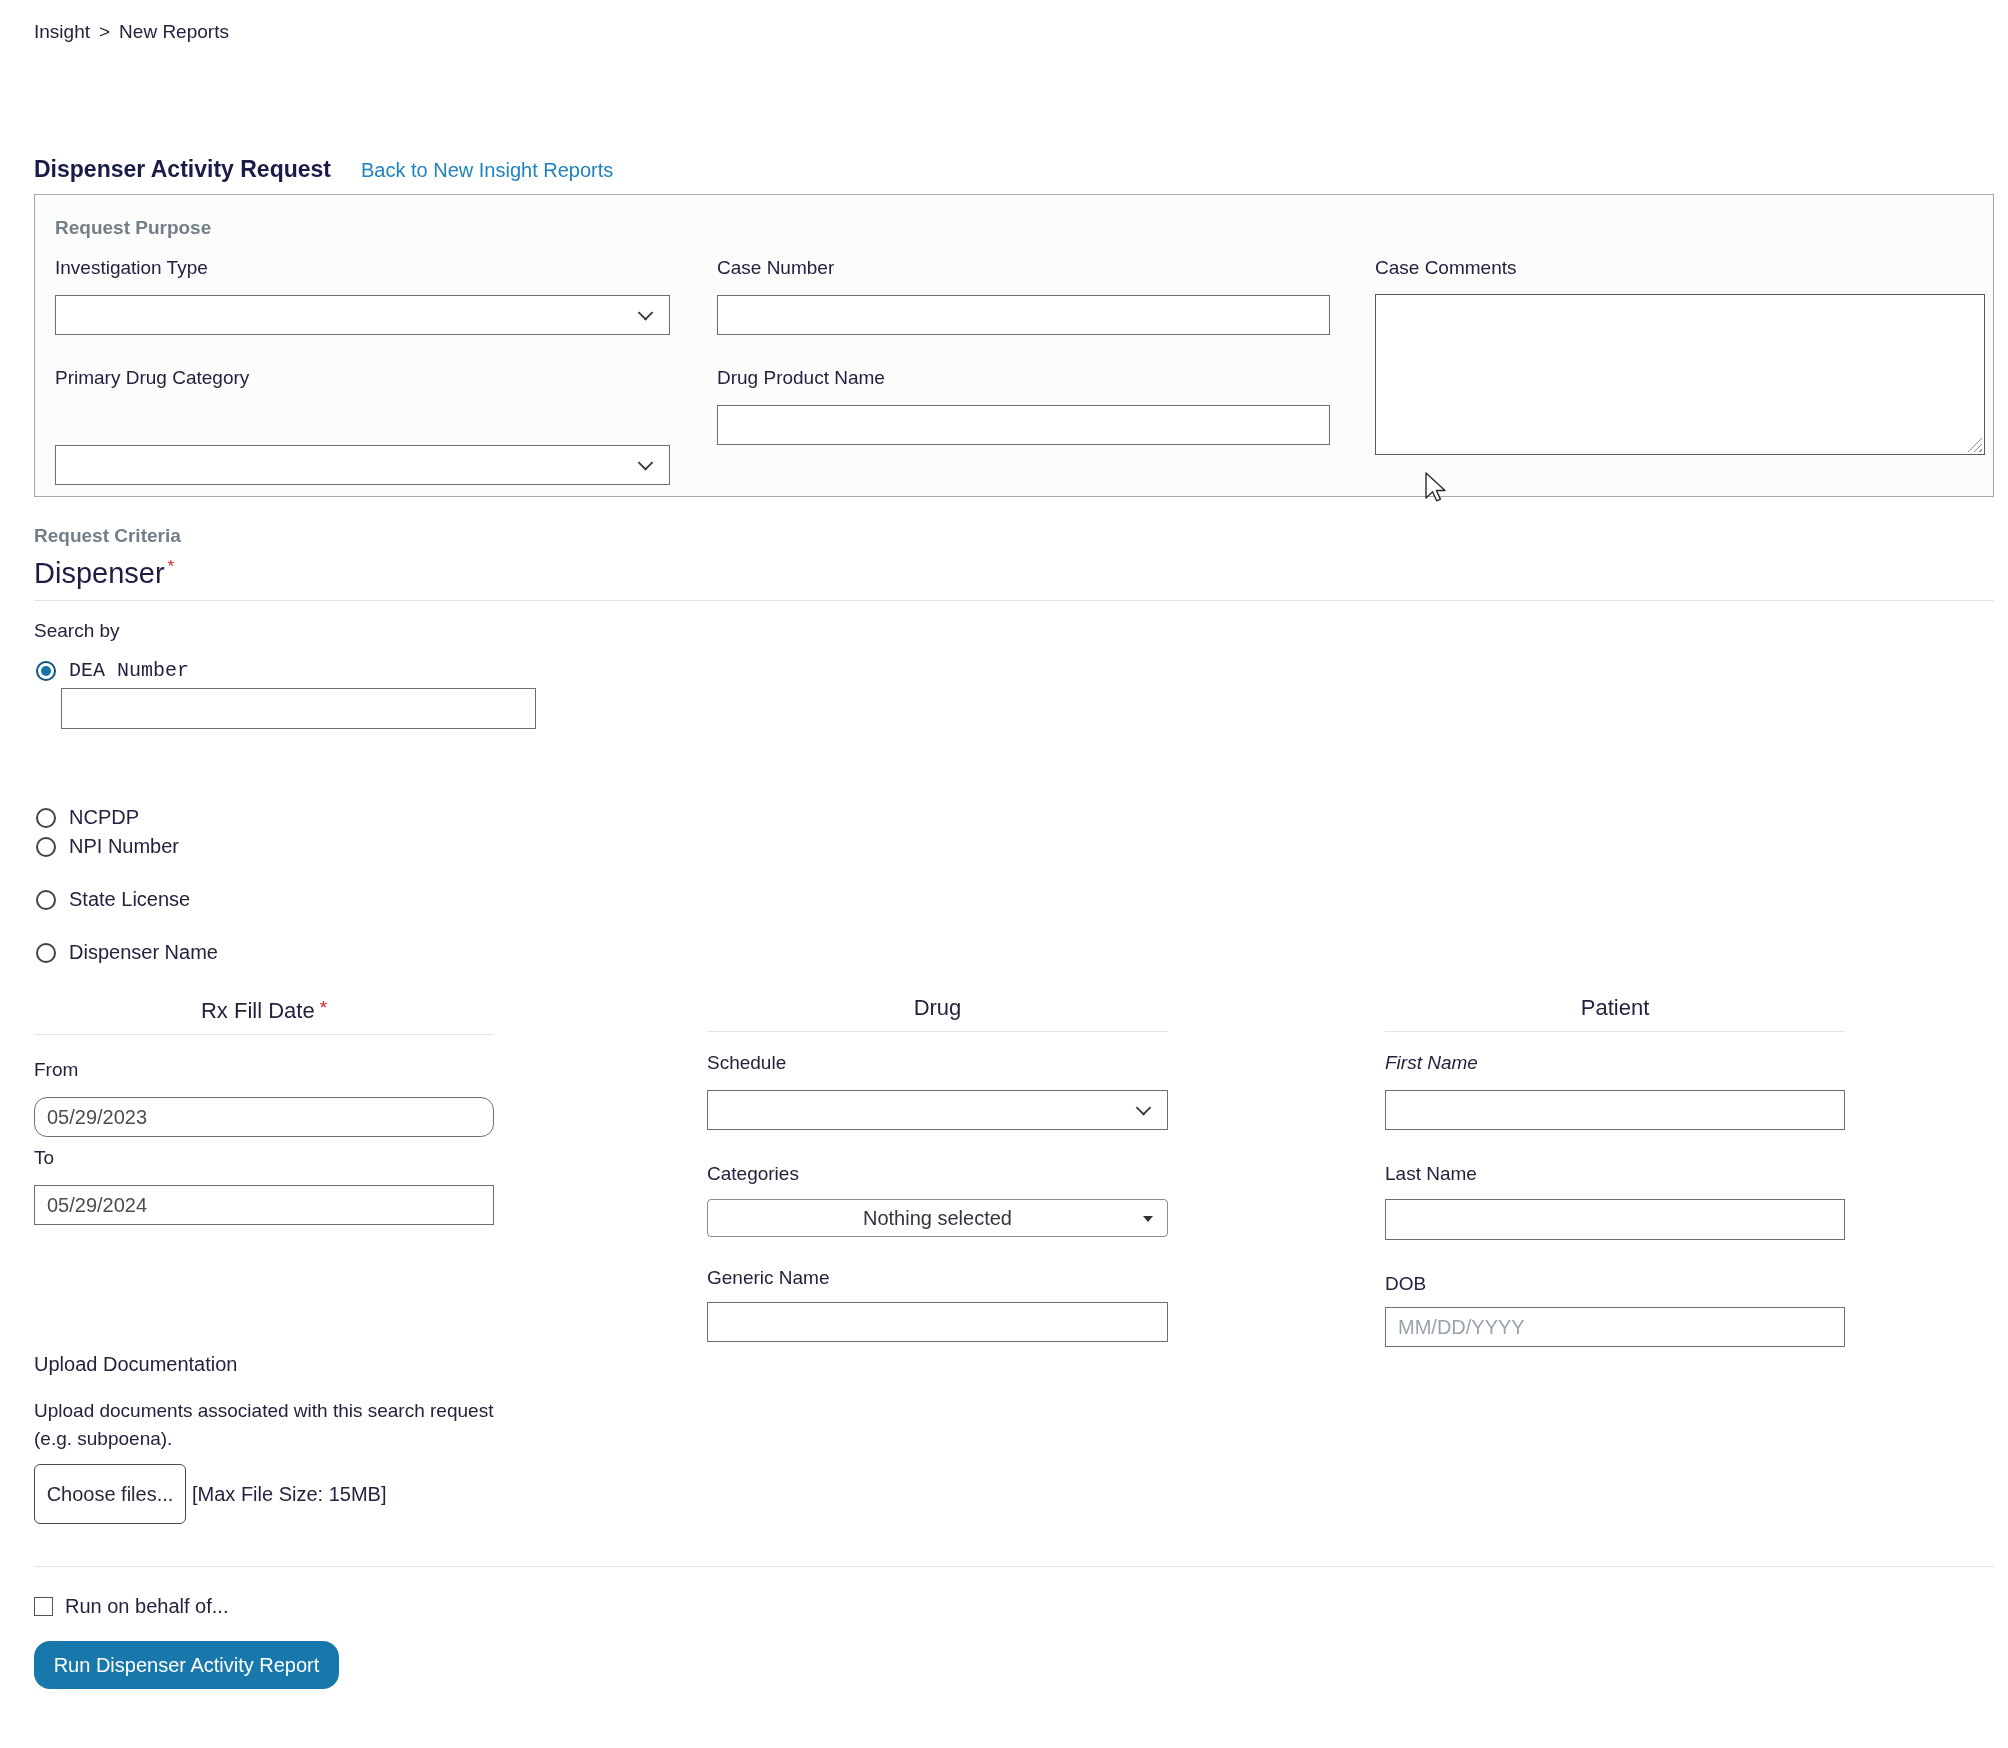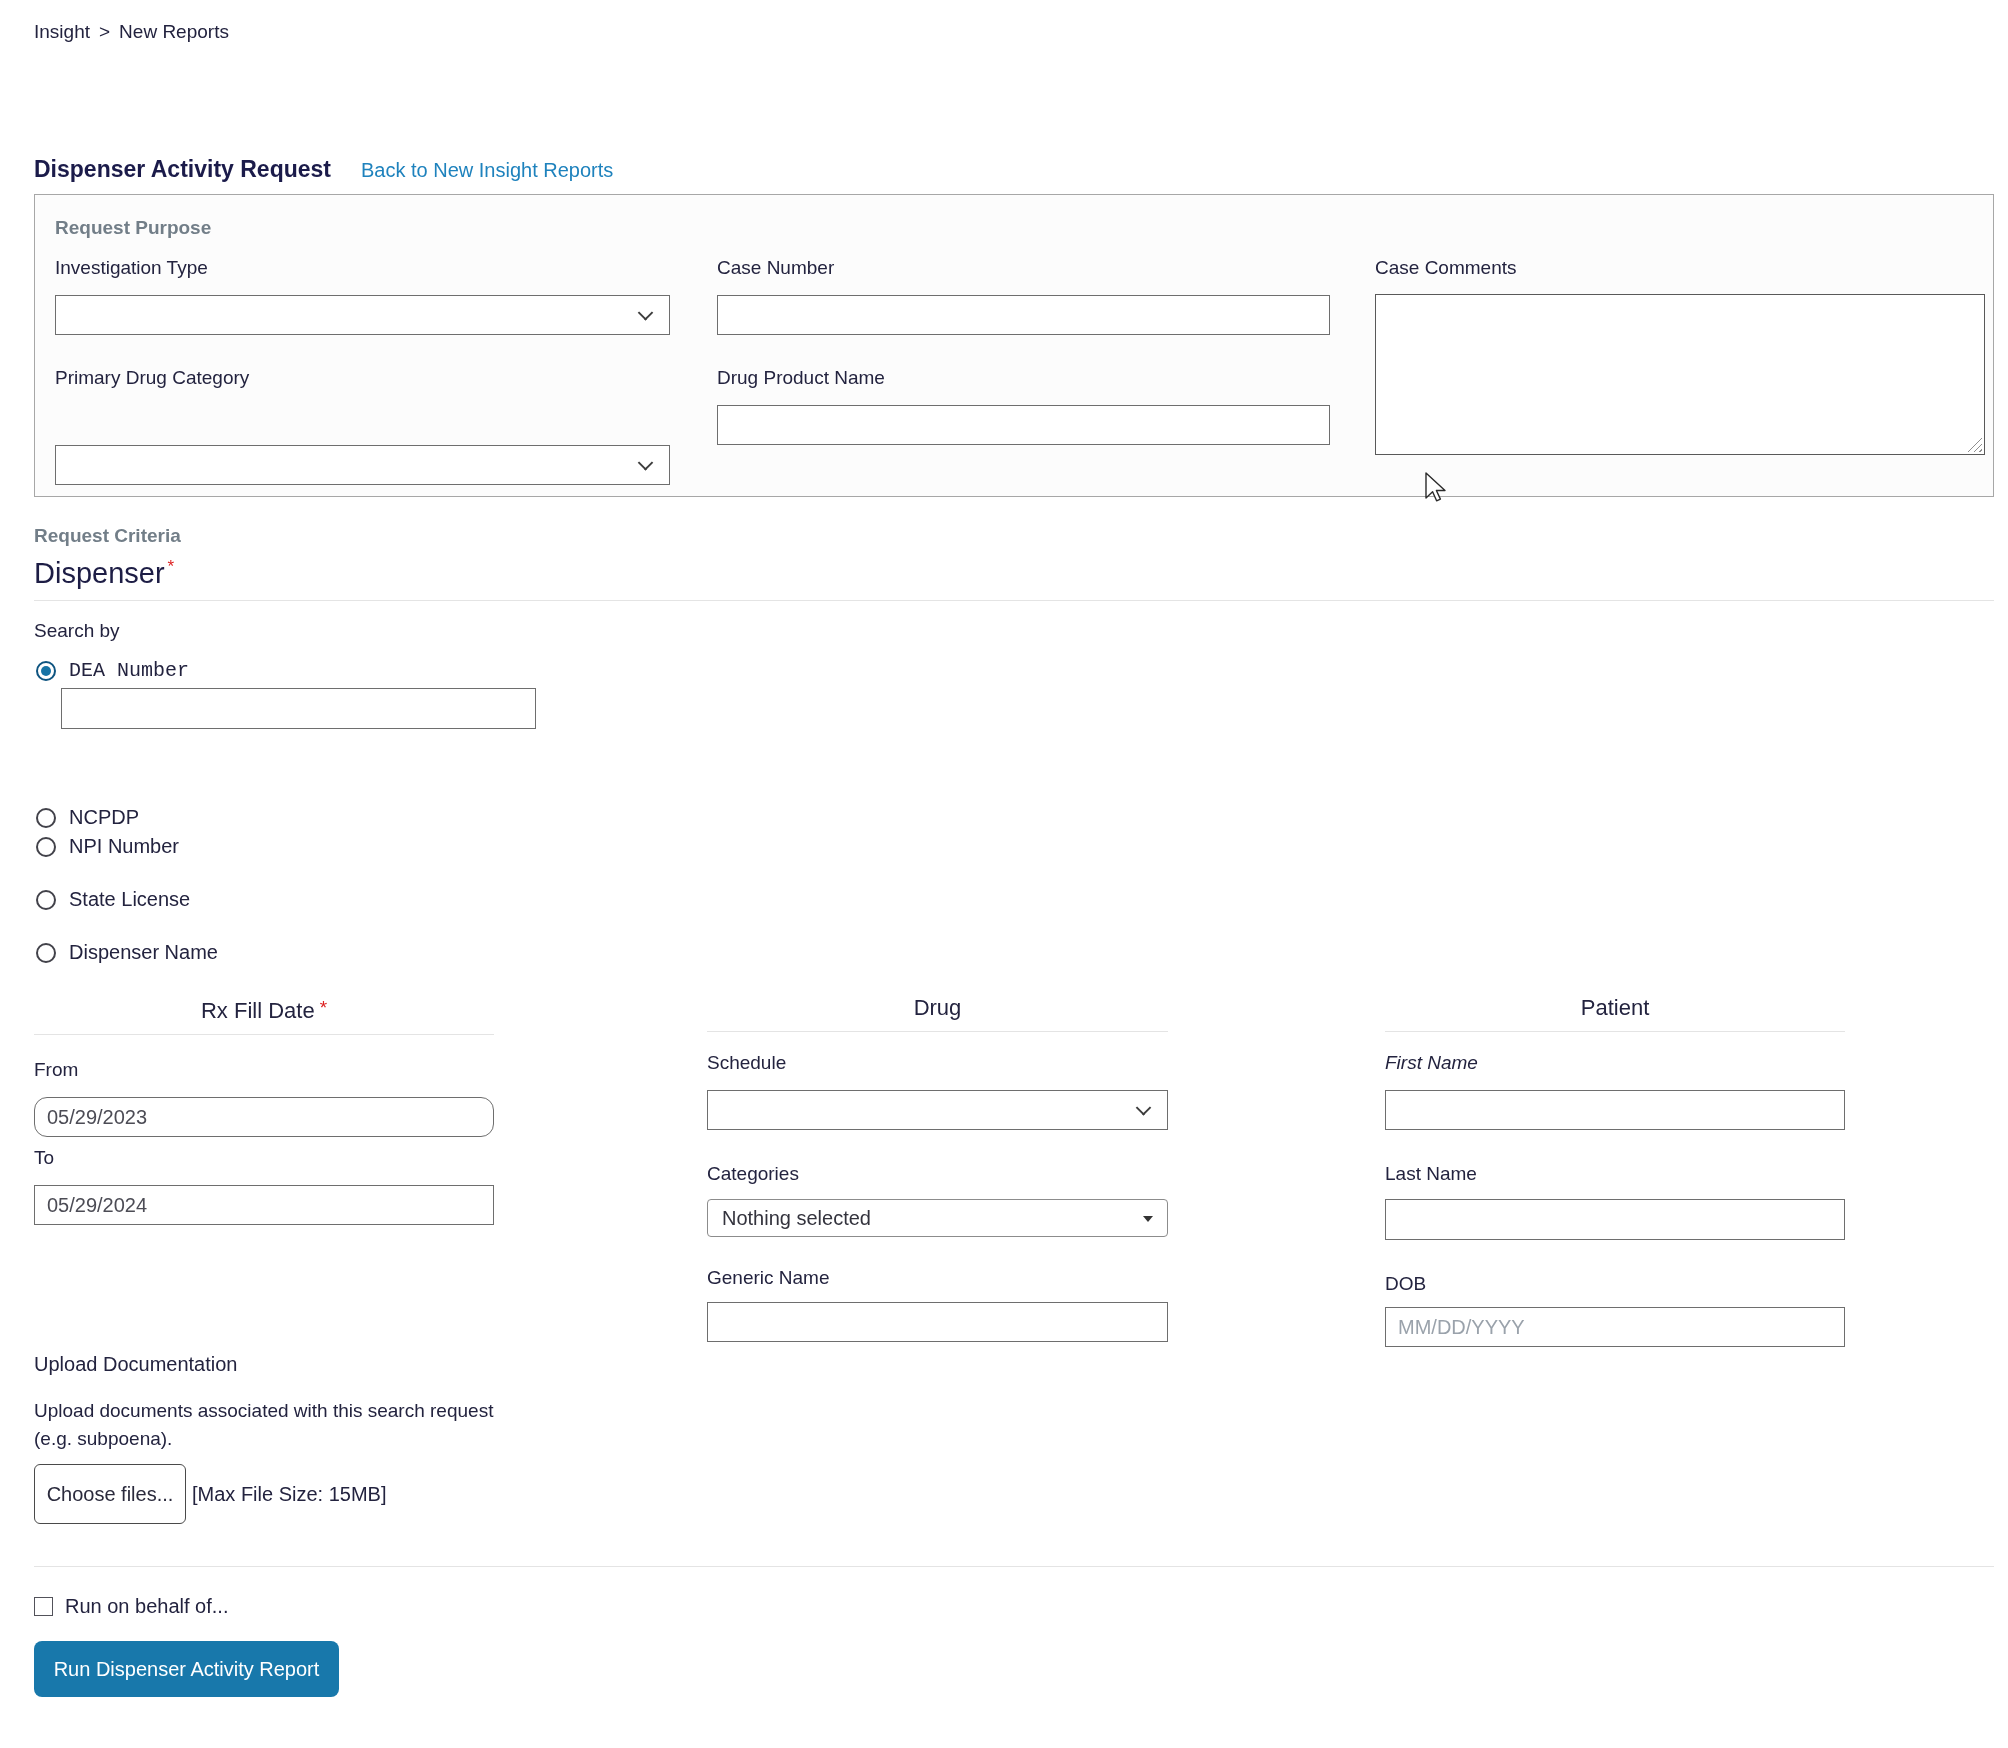--- a/index.html
+++ b/index.html
@@ -21,37 +21,37 @@
   .sec-h{font-size:22px;color:var(--navy);line-height:26px;margin:10px;font-weight:400;text-align:center;}
   .gray-h{font-size:19px;font-weight:700;color:var(--gray-head);line-height:22px;}
   .col-hr{height:1px;background:var(--hr);margin-top:7px;}
   .input{width:100%;height:40px;background:#fff;border:1px solid var(--border-dark);
          font-family:inherit;font-size:20px;color:#4c4c55;padding:0 12px;outline:none;}
   .selbox{position:relative;width:100%;height:40px;background:#fff;border:1px solid var(--border-dark);cursor:default;}
   .chev{position:absolute;right:18px;top:50%;width:11px;height:11px;
         border-right:2px solid #3c3c3c;border-bottom:2px solid #3c3c3c;
         transform:translateY(-70%) rotate(45deg);}
   .msel{position:relative;width:100%;height:38px;background:#fff;border:1px solid #8c8c8c;border-radius:4px;
-        font-size:20px;color:#33333d;line-height:36px;padding:0 14px;cursor:default;}
+        font-size:20px;color:#33333d;line-height:36px;padding:0 14px;cursor:default;text-align:center;}
   .caret{position:absolute;right:14px;top:50%;margin-top:-2px;width:0;height:0;
          border-left:5px solid transparent;border-right:5px solid transparent;border-top:6px solid #333;}
   .radio-row{display:flex;align-items:center;}
   .radio{width:20px;height:20px;border-radius:50%;border:2px solid #42424a;background:#fff;flex:0 0 auto;}
   .radio--on{position:relative;border-color:#0e5480;}
   .radio--on::after{content:"";position:absolute;inset:3px;border-radius:50%;background:#1673a5;}
   .radio-row .biglbl{margin-left:13px;}
   .sup-star{color:var(--red);font-size:17px;vertical-align:super;line-height:0;margin-left:3px;}
   .star20{color:var(--red);font-size:19px;vertical-align:4px;margin-left:5px;}
   .panel-lbl{font-size:19px;color:var(--navy);line-height:22px;position:absolute;}
   .grip{position:absolute;right:3px;bottom:3px;width:15px;height:15px;pointer-events:none;
         background:repeating-linear-gradient(135deg,transparent 0 3px,#8f8f8f 3px 4px);
         clip-path:polygon(100% 0,100% 100%,0 100%);}
   .btn-secondary{height:60px;width:152px;background:#fff;border:1px solid #4a4a4a;border-radius:6px;
         font-family:inherit;font-size:20px;color:#2a2a3c;cursor:pointer;}
-  .btn-primary{height:56px;width:305px;background:var(--accent);border:none;border-radius:8px;
+  .btn-primary{height:48px;width:305px;background:var(--accent);border:none;border-radius:16px;
         font-family:inherit;font-size:20px;color:#fff;cursor:pointer;text-align:center;}
   .checkbox{width:19px;height:19px;border:1px solid #52525a;background:#fff;flex:0 0 auto;}
   .hr-line{position:absolute;height:1px;background:var(--hr);}
   input::placeholder{color:#9aa2ab;opacity:1;}
 </style>
 </head>
 <body>
 
 <div id="canvas">
 

